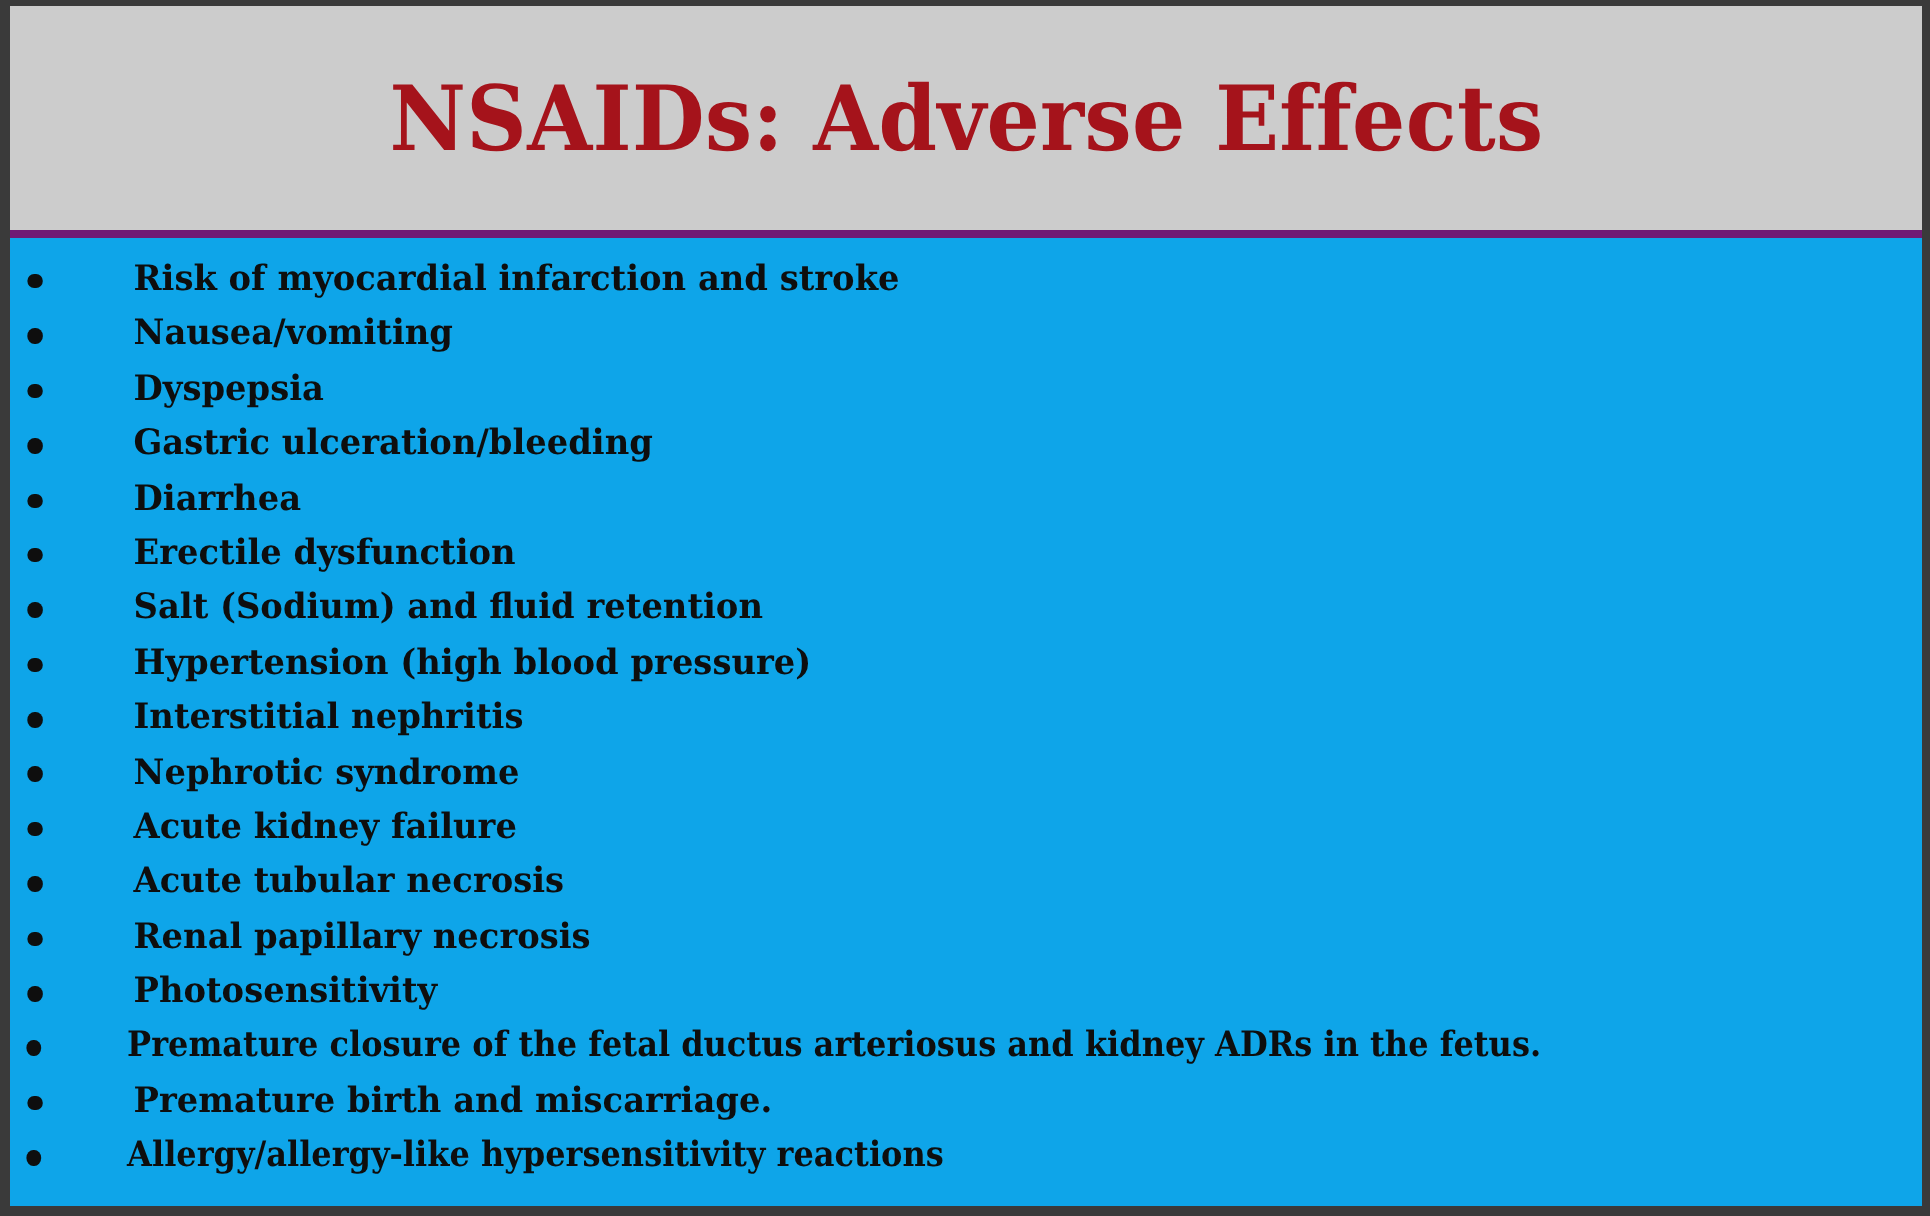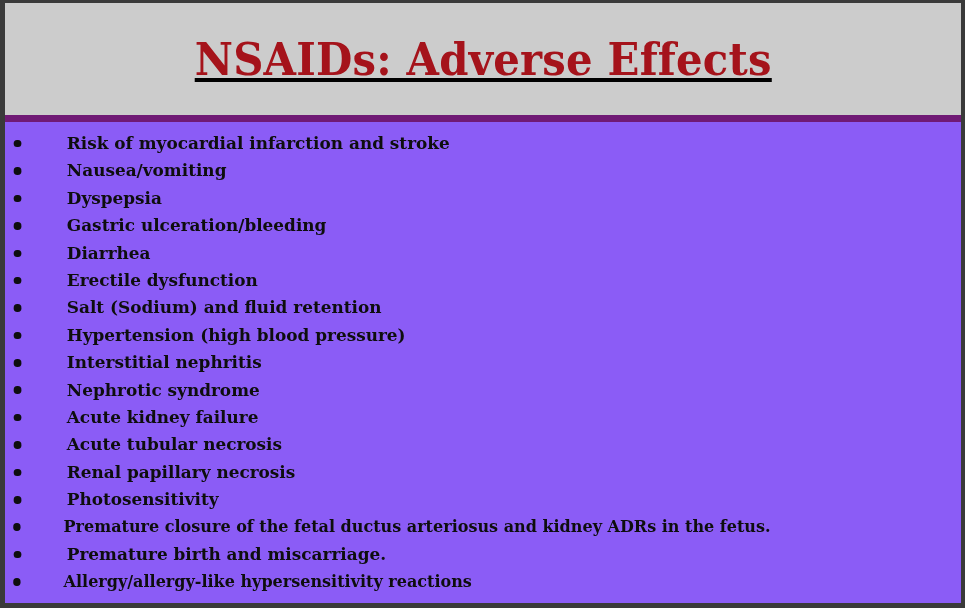--- a/index.html
+++ b/index.html
@@ -26,46 +26,45 @@
     border-bottom: 5px solid #3a3a3a;
     display: flex;
     flex-direction: column;
   }
 
   
   #title-band {
     position: relative;
     height: 112px;
     flex: 0 0 112px;
-    border-bottom: 7px solid #701a75;
+    border-bottom: 4px solid #701a75;
     display: flex;
     align-items: center;
     justify-content: center;
     background: #cccccc;
-    text-decoration: underline;
   }
 
   #slide-title {
     font-family: "DejaVu Serif", "Liberation Serif", serif;
     font-weight: bold;
     font-size: 45px;
     line-height: 1;
     color: #a5131b;
     letter-spacing: 0.2px;
     transform: scaleX(0.93);
     transform-origin: center center;
     white-space: nowrap;
     text-rendering: optimizeLegibility;
   }
 
   
   #body-area {
     flex: 1 1 auto;
     padding: 8px 0 0 0;
-    background: #8b5cf6;
+    background: #0ea5e9;
     overflow: hidden;
   }
 
   ul#effects-list {
     list-style: none;
     margin: 0;
     padding: 0;
   }
 
   li.effect-item {

